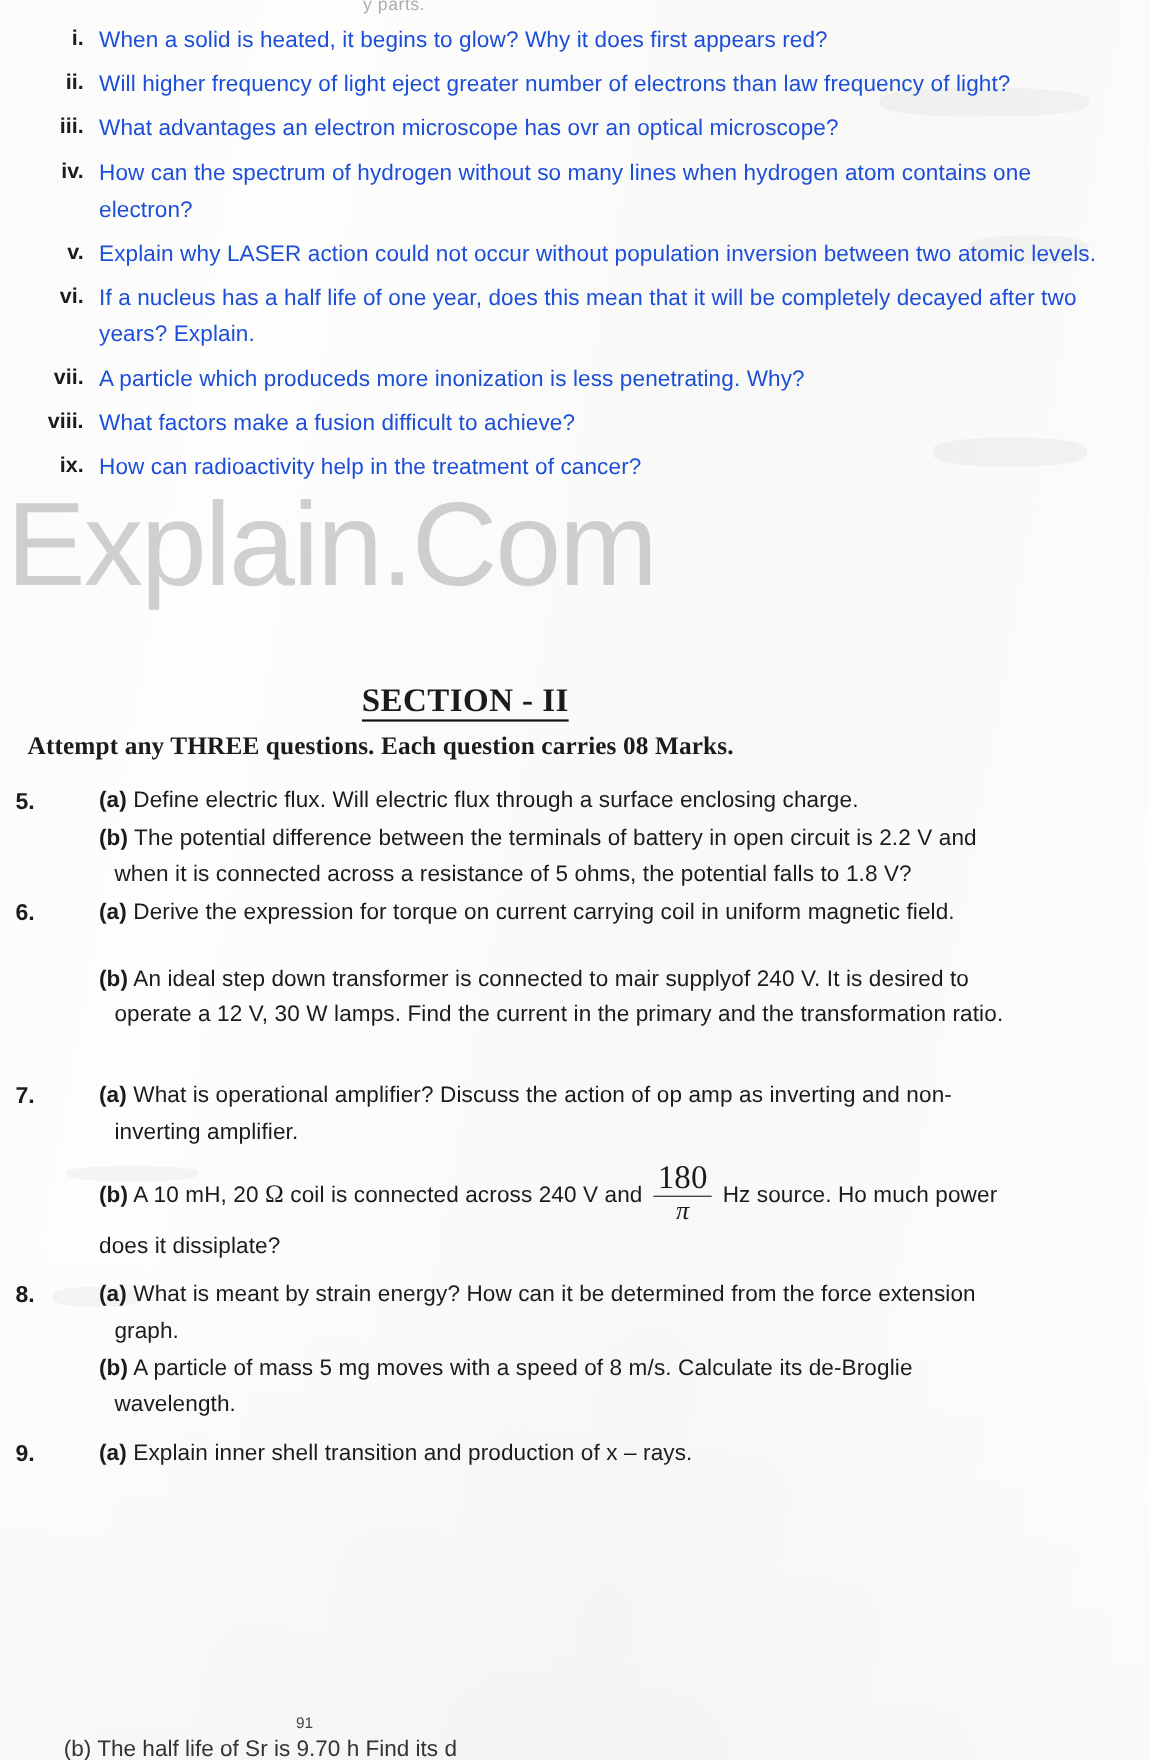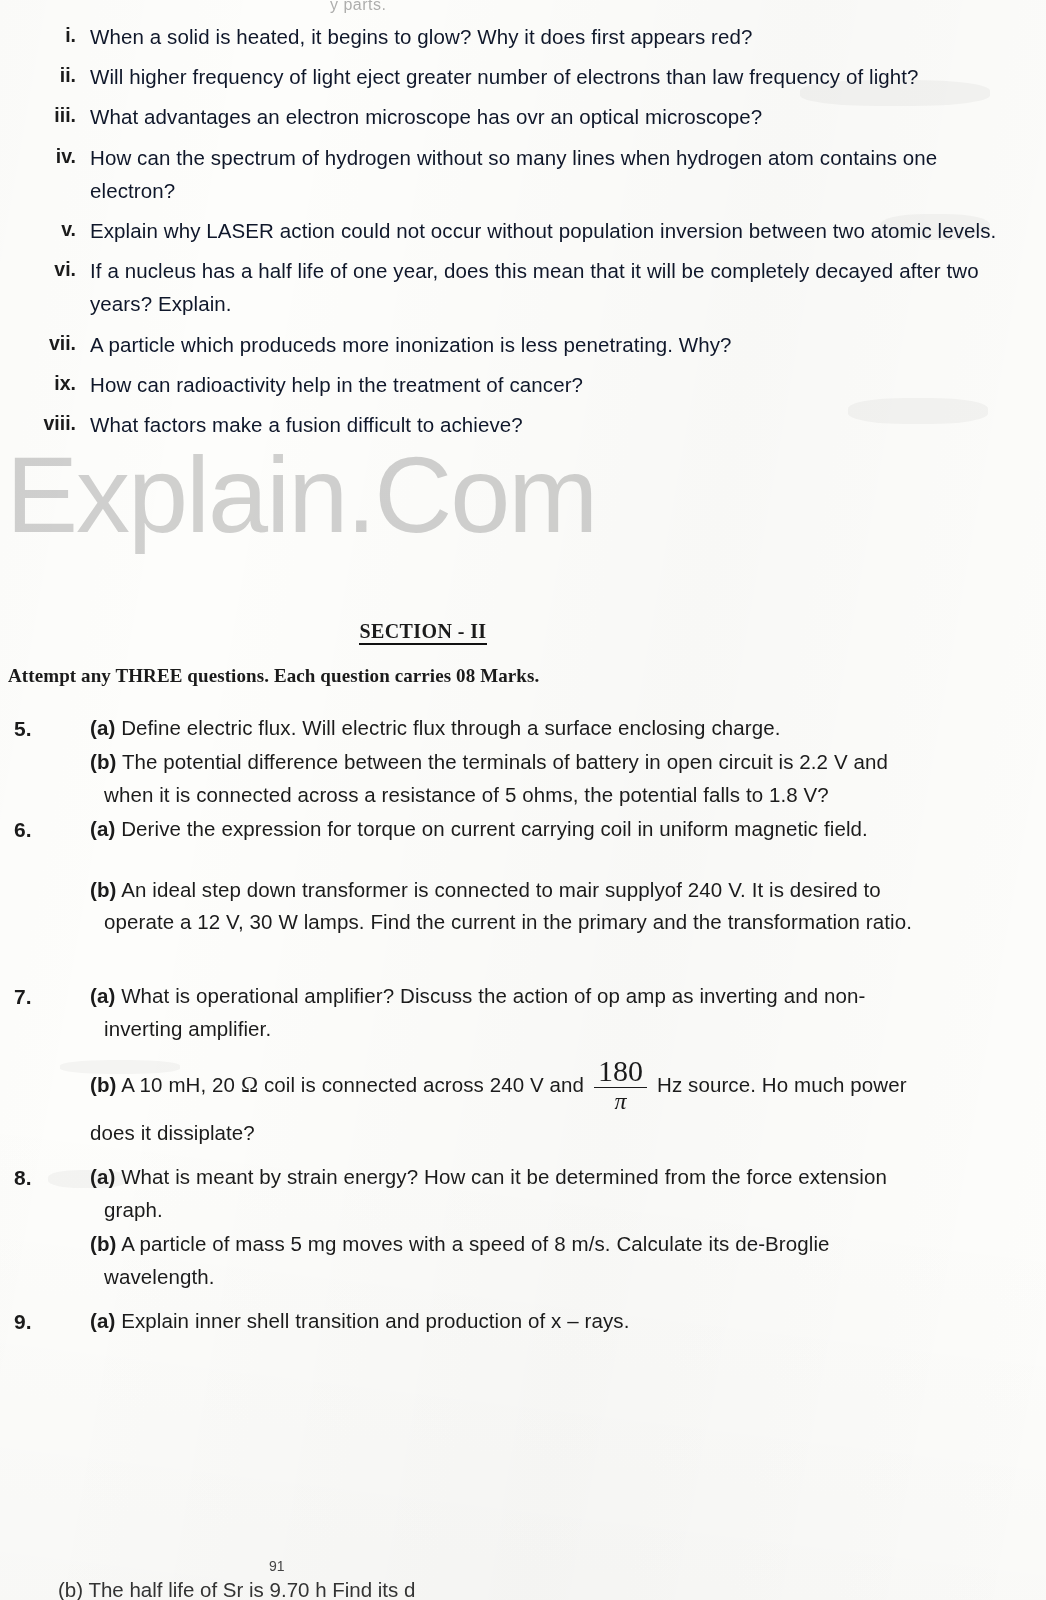--- a/index.html
+++ b/index.html
@@ -75,45 +75,45 @@
     font-weight: 700;
     color: #1b1b1b;
     line-height: 1.62;
   }
   .qtext {
     flex: 1 1 auto;
     font-size: 20.5px;
     line-height: 1.62;
     padding-right: 48px;
     letter-spacing: 0.1px;
-    color: #0f172a;
+    color: #1d4ed8;
   }
 
   .section-head {
     position: absolute;
     left: 0;
     top: 620px;
     width: 846px;
     text-align: center;
     font-family: "Liberation Serif", serif;
     font-weight: 700;
-    font-size: 20px;
+    font-size: 30px;
     letter-spacing: 0.4px;
   }
   .section-head span {
     border-bottom: 2px solid #111;
     padding-bottom: 1px;
   }
   .attempt-line {
     position: absolute;
-    left: 8px;
+    left: 25px;
     top: 665px;
     font-family: "Liberation Serif", serif;
     font-weight: 700;
-    font-size: 19px;
+    font-size: 23px;
     letter-spacing: 0.1px;
   }
 
   .items {
     position: absolute;
     left: 0;
     top: 712px;
     width: 1046px;
   }
   .item {
@@ -230,26 +230,26 @@
     </div>
     <div class="qrow">
       <div class="qnum">vi.</div>
       <div class="qtext">If a nucleus has a half life of one year, does this mean that it will be completely decayed after two years? Explain.</div>
     </div>
     <div class="qrow">
       <div class="qnum">vii.</div>
       <div class="qtext">A particle which produceds more inonization is less penetrating. Why?</div>
     </div>
     <div class="qrow">
+      <div class="qnum">viii.</div>
+      <div class="qtext">What factors make a fusion difficult to achieve?</div>
+    </div>
+    <div class="qrow">
       <div class="qnum">ix.</div>
       <div class="qtext">How can radioactivity help in the treatment of cancer?</div>
-    </div>
-    <div class="qrow">
-      <div class="qnum">viii.</div>
-      <div class="qtext">What factors make a fusion difficult to achieve?</div>
     </div>
   </div>
 
   <div class="watermark">Explain.Com</div>
 
   <div class="section-head">
     <span>SECTION - II</span>
   </div>
 
   <div class="attempt-line">Attempt any THREE questions. Each question carries 08 Marks.</div>

